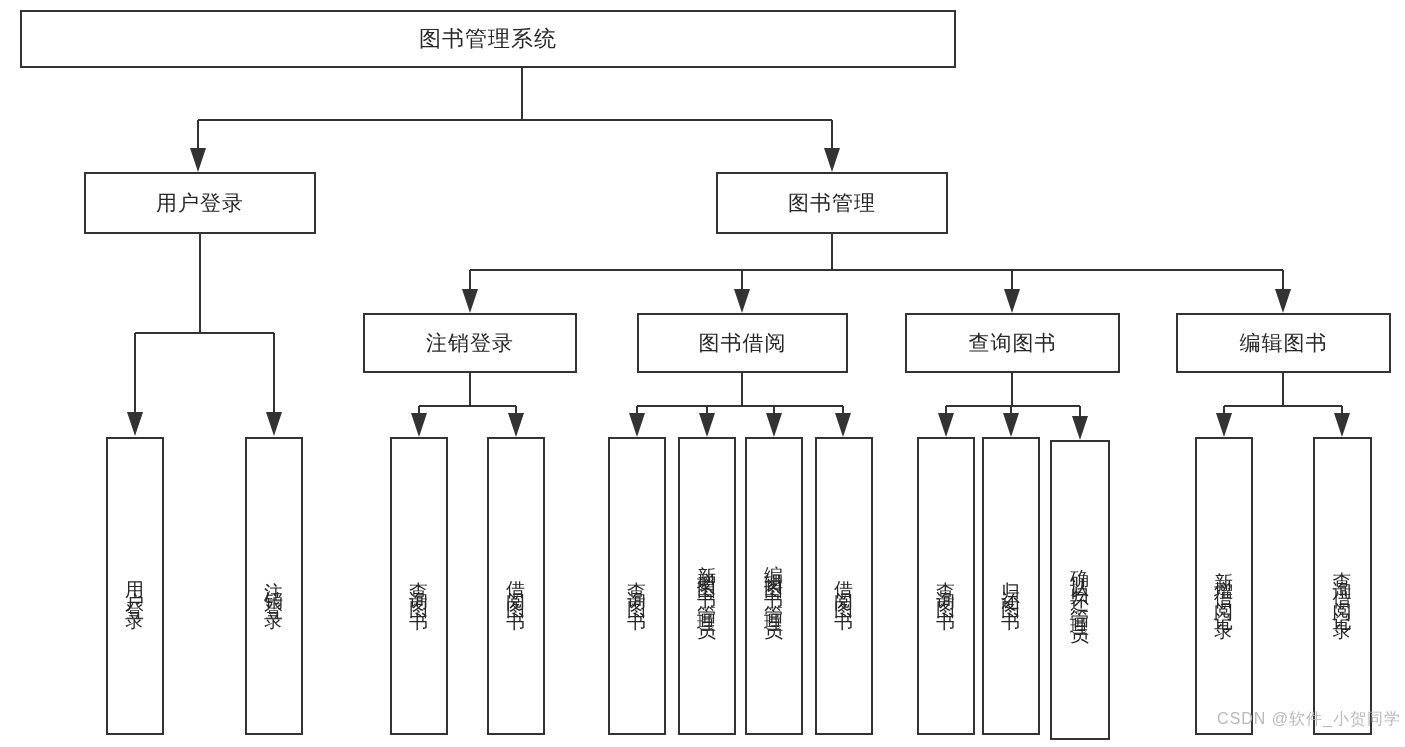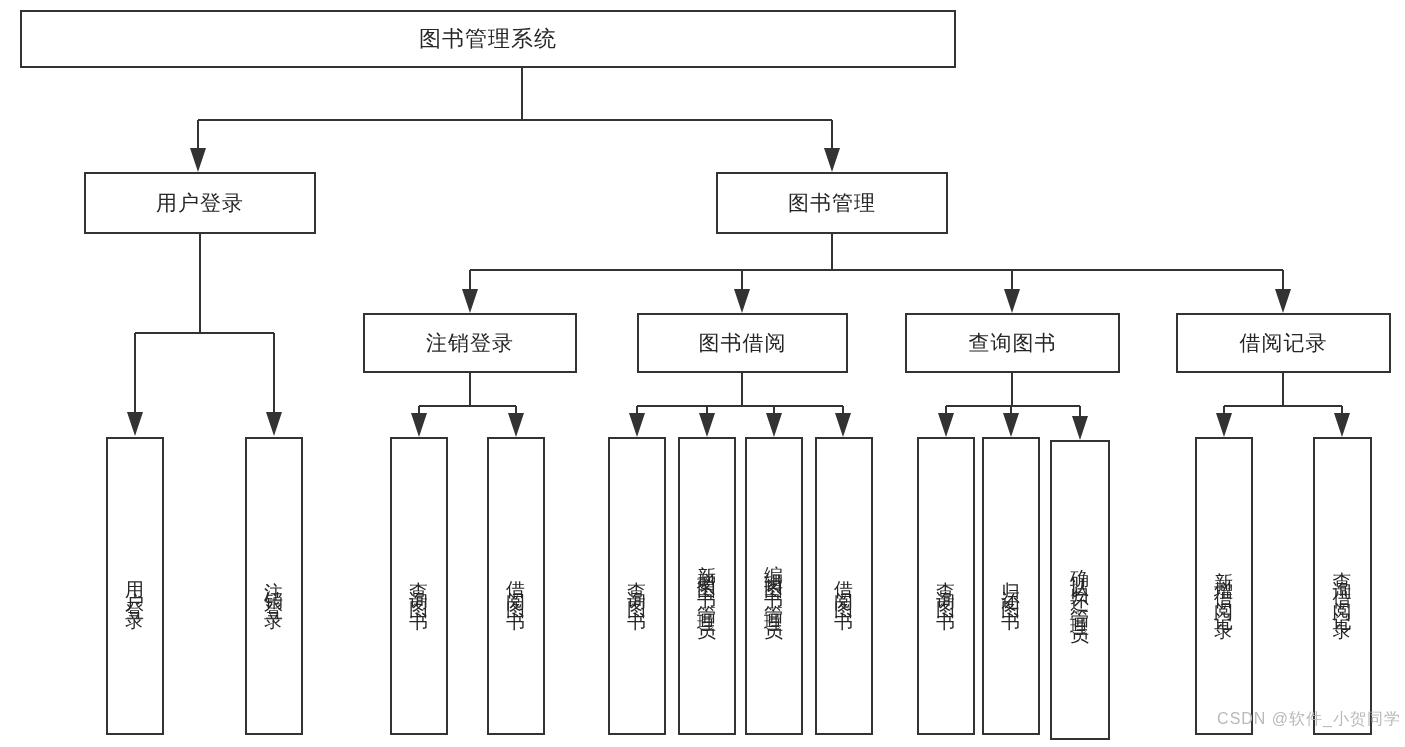--- a/index.html
+++ b/index.html
@@ -96,21 +96,21 @@
   </svg>
 
   <div class="box" style="left:20px;top:10px;width:936px;height:58px;font-size:22px;">图书管理系统</div>
 
   <div class="box" style="left:84px;top:172px;width:232px;height:62px;">用户登录</div>
   <div class="box" style="left:716px;top:172px;width:232px;height:62px;text-align:right;">图书管理</div>
 
   <div class="box" style="left:363px;top:313px;width:214px;height:60px;">注销登录</div>
   <div class="box" style="left:637px;top:313px;width:211px;height:60px;">图书借阅</div>
   <div class="box" style="left:905px;top:313px;width:215px;height:60px;">查询图书</div>
-  <div class="box" style="left:1176px;top:313px;width:215px;height:60px;">借阅记录</div>
+  <div class="box" style="left:1176px;top:313px;width:215px;height:60px;">编辑图书</div>
 
   <div class="vbox" style="left:106px;">用户登录</div>
   <div class="vbox" style="left:245px;">注销登录</div>
 
   <div class="vbox" style="left:390px;">查询图书</div>
   <div class="vbox" style="left:487px;">借阅图书</div>
 
   <div class="vbox" style="left:608px;">查询图书</div>
   <div class="vbox" style="left:678px;letter-spacing:8px;">新增图书（管理员）</div>
   <div class="vbox" style="left:745px;letter-spacing:8px;">编辑图书（管理员）</div>

